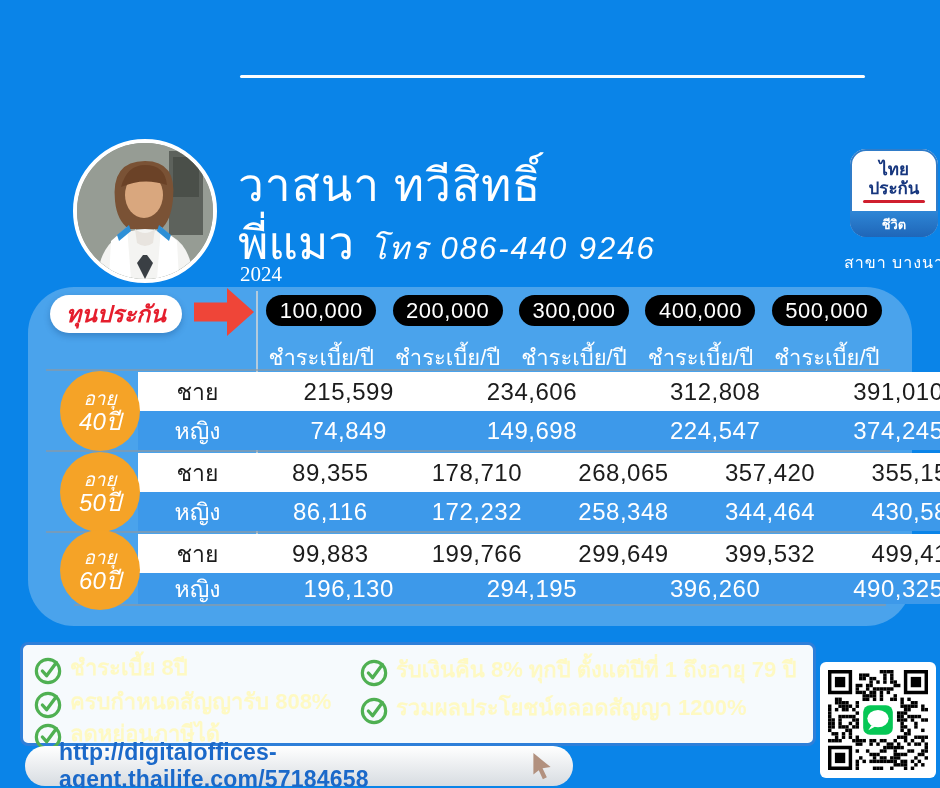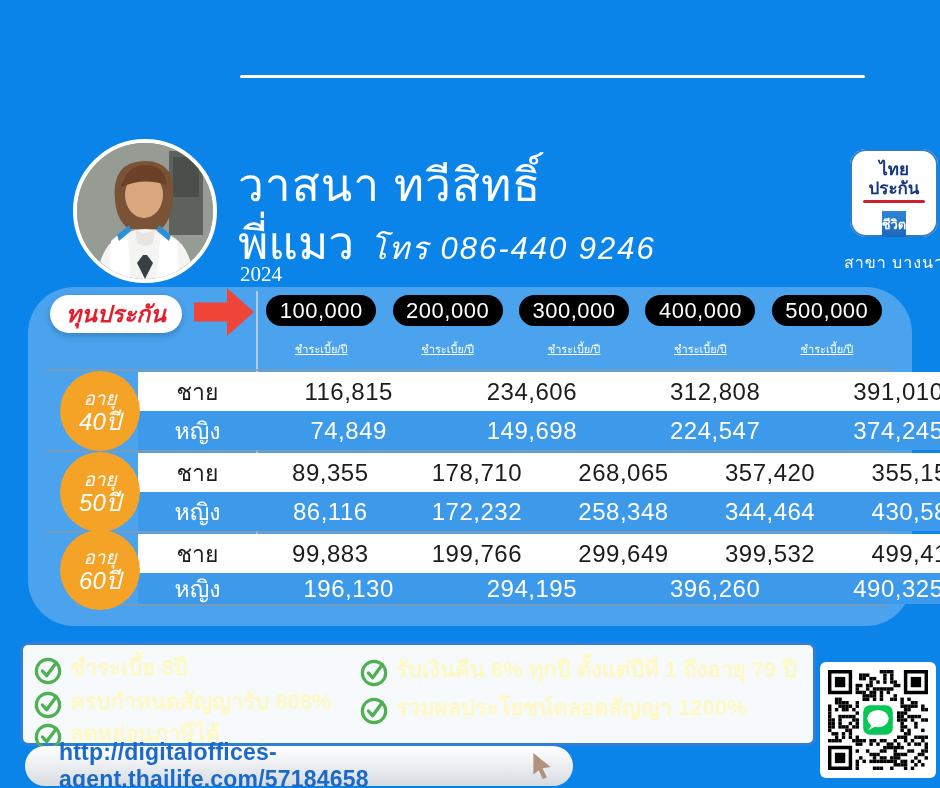--- a/index.html
+++ b/index.html
@@ -18,21 +18,21 @@
 
   
   .name{position:absolute;left:238px;top:148px;color:#ffffff;font-size:46px;font-weight:500;letter-spacing:1px;white-space:nowrap;}
   .nickrow{position:absolute;left:238px;top:206px;color:#ffffff;white-space:nowrap;}
   .nick{font-size:46px;font-weight:500;vertical-align:baseline;}
   .phone{font-size:31px;font-style:italic;font-weight:500;margin-left:16px;letter-spacing:2px;}
   .year{position:absolute;left:240px;top:262px;color:#ffffff;font-size:21px;font-family:"Liberation Serif", serif;}
 
   
   .logo{position:absolute;left:850px;top:149px;width:88px;height:88px;border-radius:16px;overflow:hidden;
-    background:#ffffff;box-shadow:0 0 0 2px #2f7cc9 inset;display:flex;flex-direction:column;align-items:center;}
+    background:#ffffff;box-shadow:0 0 0 2px #2f7cc9 inset;display:flex;flex-direction:column;}
   .logo-top{flex:1;display:flex;flex-direction:column;align-items:center;justify-content:center;padding-top:4px;}
   .logo-t1{color:#16367e;font-size:17px;font-weight:bold;line-height:18px;}
   .logo-t2{color:#16367e;font-size:17px;font-weight:bold;line-height:19px;}
   .logo-underline{width:62px;height:3px;background:#d01f2e;margin-top:2px;border-radius:2px;}
   .logo-band{height:26px;background:linear-gradient(180deg,#2e86d6,#1f66b8);color:#ffffff;font-size:13px;
     display:flex;align-items:center;justify-content:center;font-weight:bold;}
   .branch{position:absolute;left:836px;top:250px;width:116px;text-align:center;color:#ffffff;font-size:16px;letter-spacing:1px;}
 
   
   .panel{position:absolute;left:28px;top:287px;width:884px;height:339px;background:#4aa3ec;border-radius:46px;}
@@ -41,21 +41,21 @@
     box-shadow:0 3px 6px rgba(0,40,90,.25);display:flex;align-items:center;justify-content:center;
     color:#e51e2d;font-size:23px;font-weight:bold;font-style:italic;}
   .red-arrow{position:absolute;left:194px;top:288px;width:60px;height:48px;background:#ef4538;
     clip-path:polygon(0 30%,55% 30%,55% 0,100% 50%,55% 100%,55% 70%,0 70%);}
 
   .pills-row{position:absolute;left:258px;top:295px;width:632px;display:flex;}
   .pill-cell{flex:1;display:flex;justify-content:center;}
   .gray-pill{width:110px;height:31px;background:#000000;border-radius:16px;color:#ffffff;font-size:22px;
     display:flex;align-items:center;justify-content:center;letter-spacing:.5px;}
   .units-row{position:absolute;left:258px;top:340px;width:632px;display:flex;}
-  .unit{flex:1;text-align:center;color:#ffffff;font-size:11px;text-decoration:underline;}
+  .unit{flex:1;text-align:center;color:#ffffff;font-size:22px;}
 
   .vline{position:absolute;left:256px;top:291px;width:2px;height:311px;background:rgba(205,212,218,.8);}
   .hsep{position:absolute;left:46px;width:844px;height:2px;background:rgba(140,152,163,.65);}
 
   
   .trow{position:absolute;left:138px;width:852px;height:39px;display:flex;align-items:center;}
   .trow.male{background:#ffffff;color:#1c1c1c;}
   .trow.female{background:#3d99ea;color:#ffffff;}
   .gcell{width:119px;text-align:center;font-size:23px;}
   .vcell{flex:1;text-align:center;font-size:24px;letter-spacing:.5px;}
@@ -155,21 +155,21 @@
   </div>
 
   <div class="vline"></div>
   <div class="hsep" style="top:369px;"></div>
   <div class="hsep" style="top:450px;"></div>
   <div class="hsep" style="top:531px;"></div>
   <div class="hsep" style="top:604px;left:74px;width:812px;"></div>
 
   <div class="trow male" style="top:372px;">
     <div class="gcell">ชาย</div>
-    <div class="vcell">116,815</div>
+    <div class="vcell">215,599</div>
     <div class="vcell">234,606</div>
     <div class="vcell">312,808</div>
     <div class="vcell">391,010</div>
   </div>
   <div class="trow female" style="top:411px;">
     <div class="gcell">หญิง</div>
     <div class="vcell">74,849</div>
     <div class="vcell">149,698</div>
     <div class="vcell">224,547</div>
     <div class="vcell">374,245</div>

